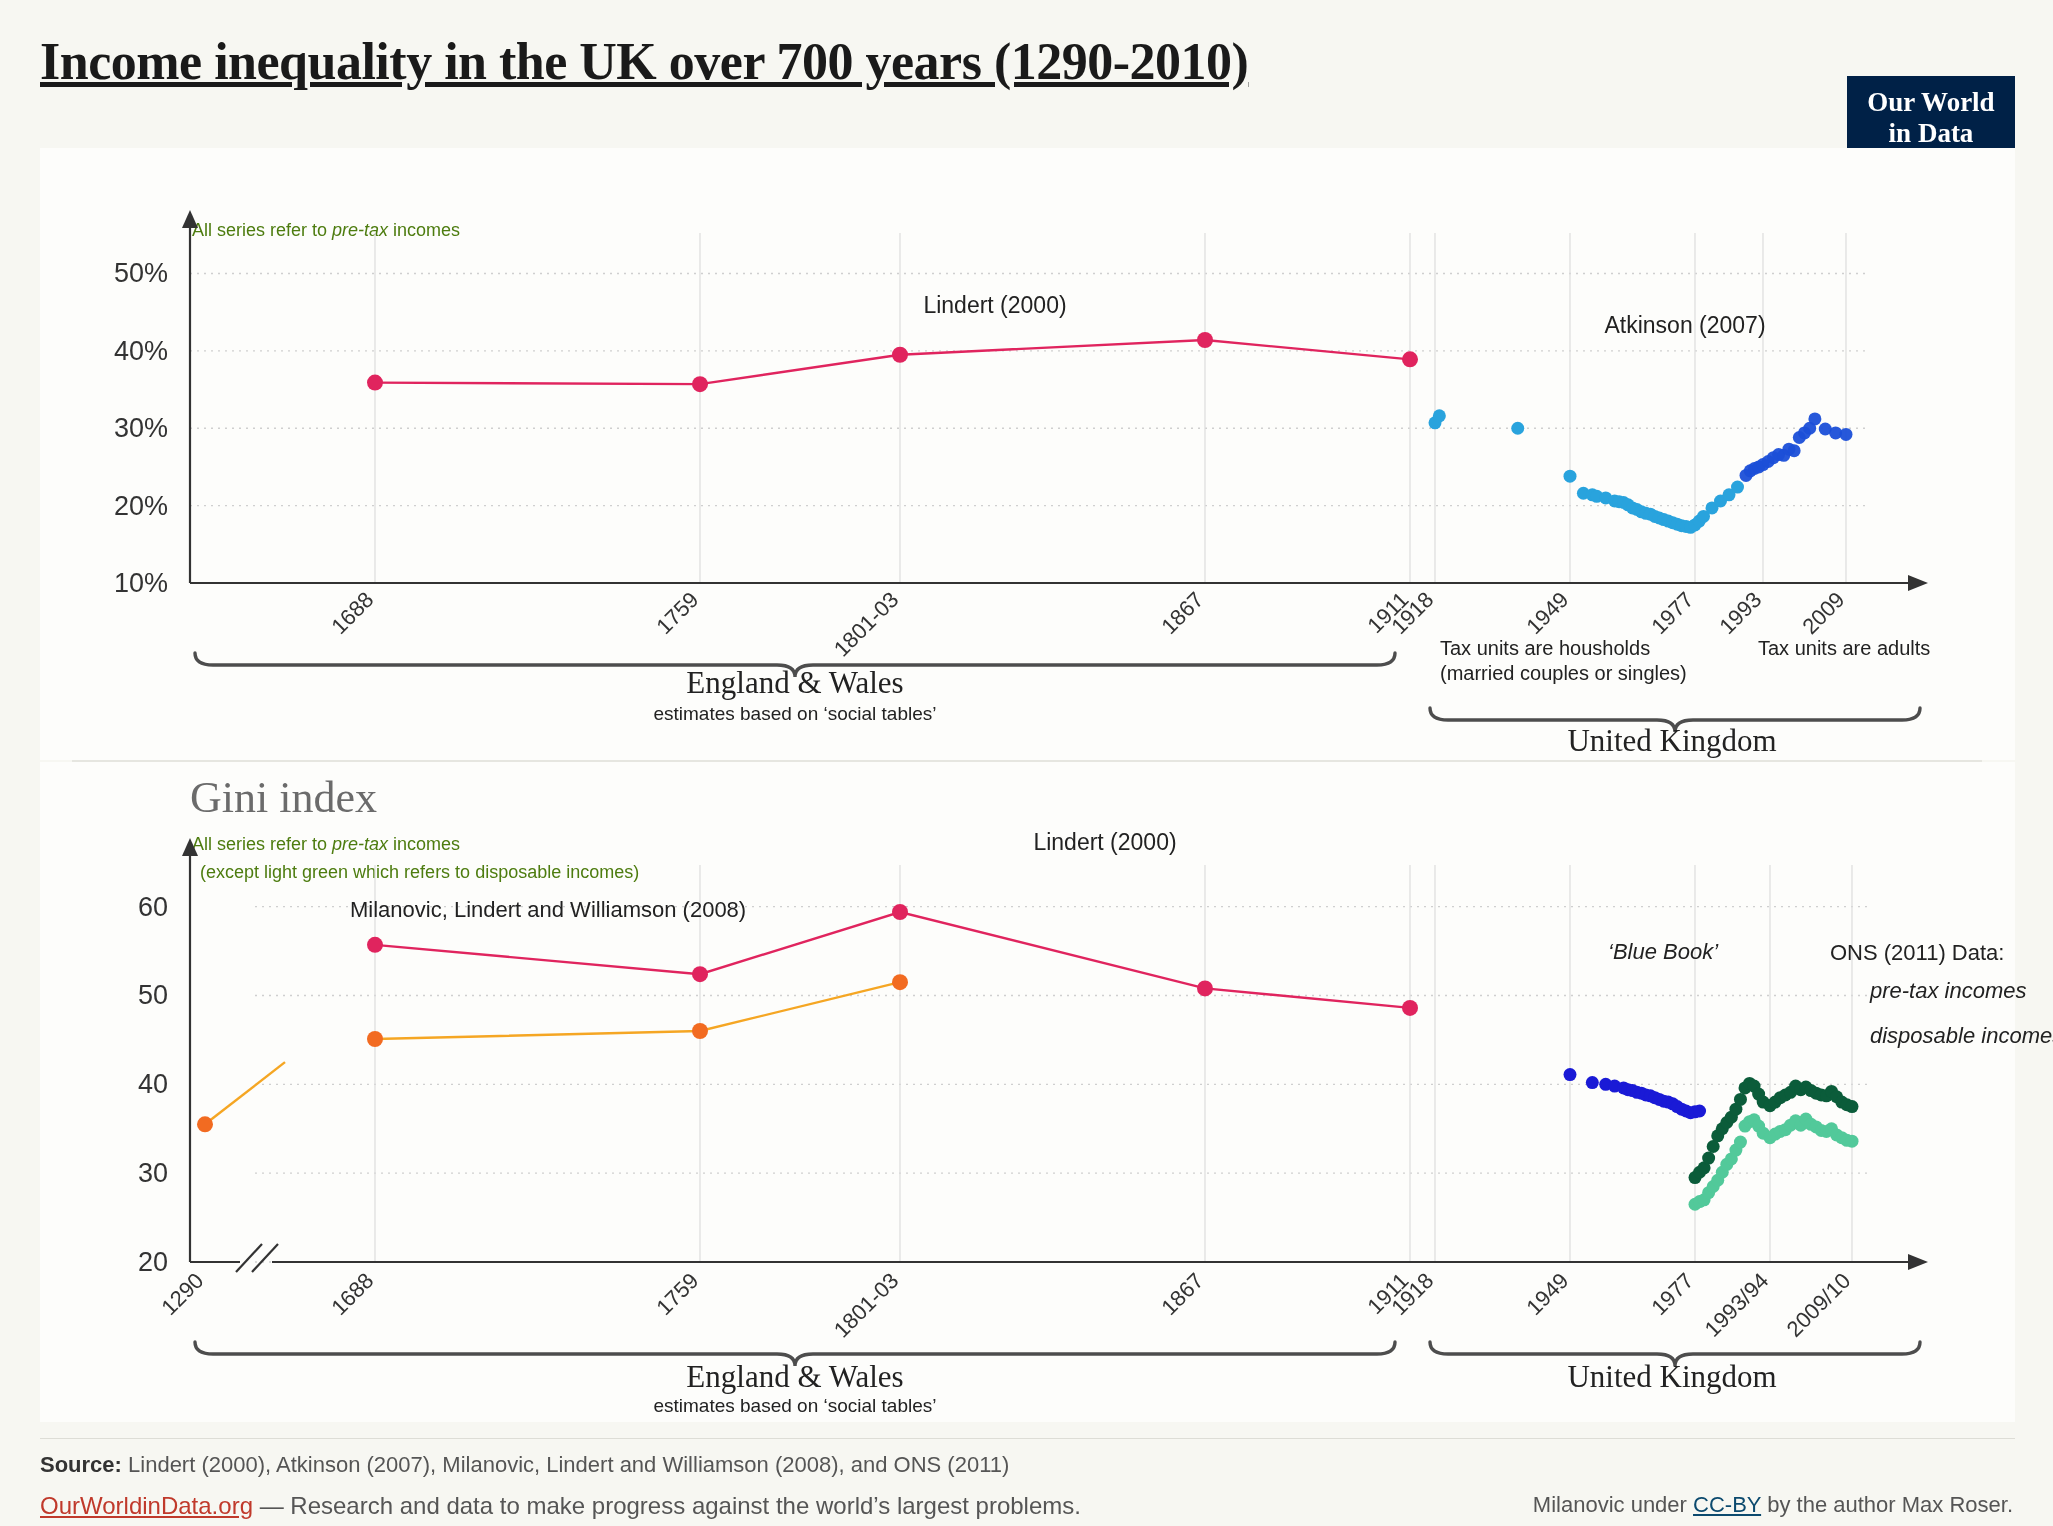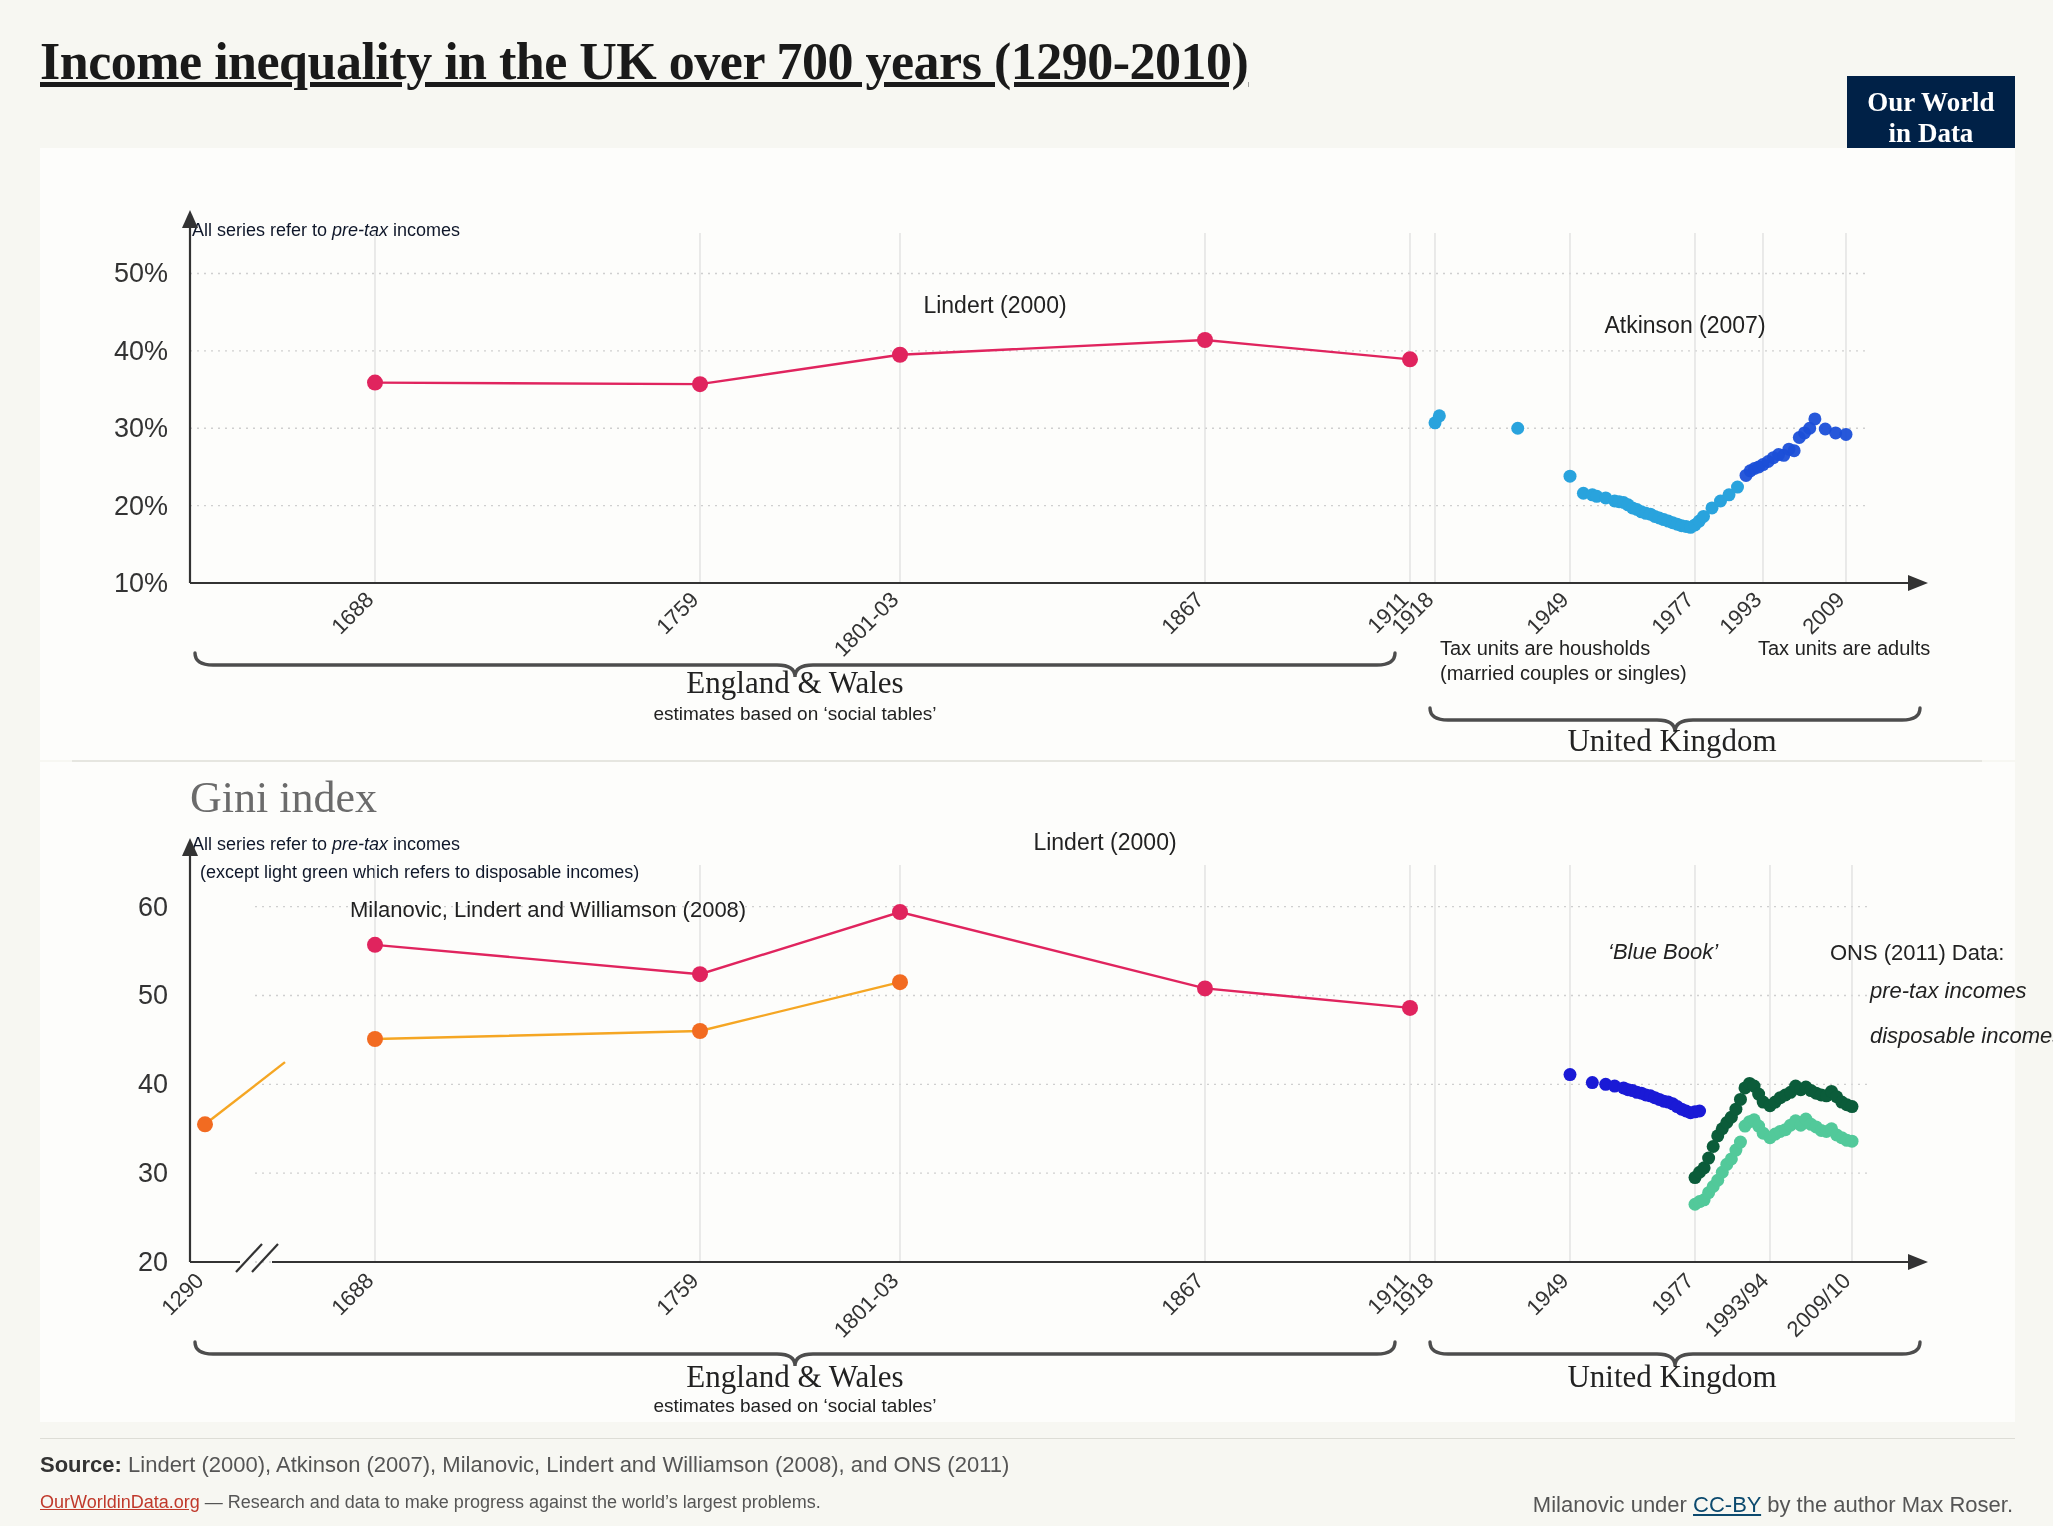--- a/index.html
+++ b/index.html
@@ -37,30 +37,30 @@
   .panel-sep{
     position:absolute;left:72px;top:760px;width:1910px;height:2px;background:#e6e6e0;
   }
 
   .panel-title{
     position:absolute;
     font-family:"Liberation Serif", serif;
     font-size:44px;color:#6b6b6b;font-weight:normal;
   }
   .panel-sub{
-    position:absolute;font-size:18px;color:#0f172a;
+    position:absolute;font-size:18px;color:#4d7c0f;
   }
   .panel-sub i{font-style:italic;}
   .foot-rule{position:absolute;left:40px;top:1438px;width:1975px;height:1px;background:#ddddd6;}
   .src{
     position:absolute;left:40px;top:1452px;font-size:22px;color:#555;
   }
   .src b{color:#333;}
   .foot2{
-    position:absolute;left:40px;top:1492px;font-size:18px;color:#555;
+    position:absolute;left:40px;top:1492px;font-size:24px;color:#555;
   }
   .foot2 a{color:#c0392b;text-decoration:underline;}
   .foot-right{
     position:absolute;right:40px;top:1492px;font-size:22px;color:#555;text-align:right;
   }
   .foot-right a{color:#0c4a6e;margin-top:38px;}
   svg{position:absolute;left:0;top:0;overflow:visible;}
 </style>
 </head>
 <body>

